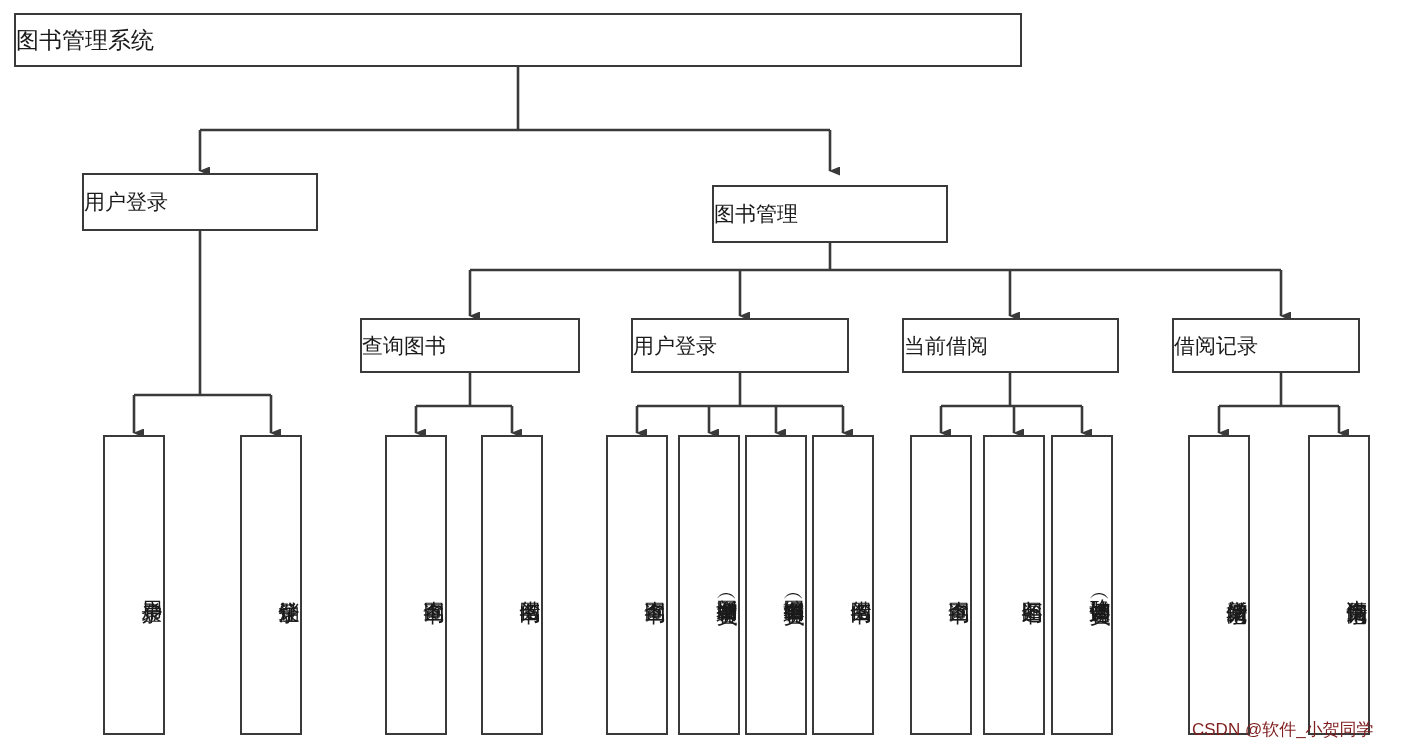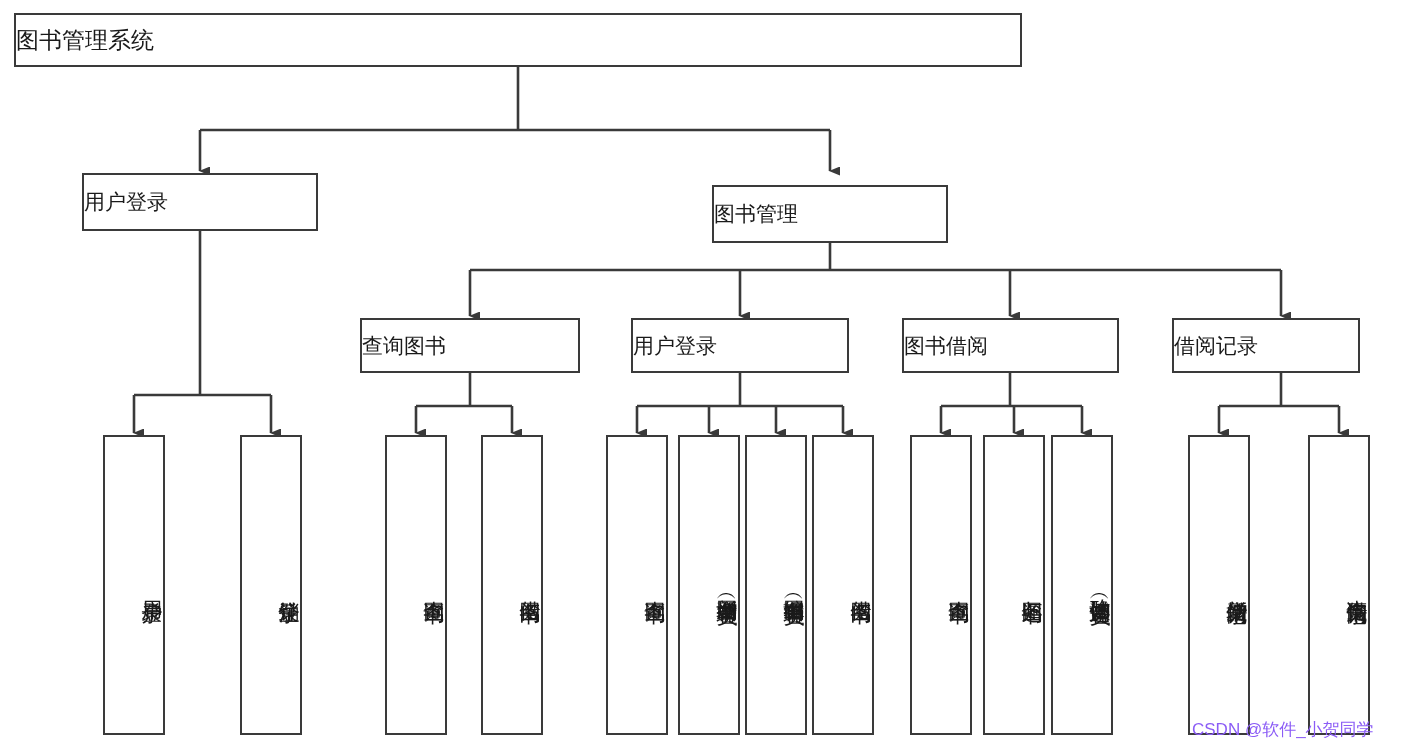--- a/index.html
+++ b/index.html
@@ -57,21 +57,21 @@
     line-height: 1.05;
   }
   .leaf-label {
     display: block;
     writing-mode: vertical-rl;
     text-orientation: upright;
     white-space: nowrap;
   }
   .watermark {
     position: absolute;
-    color: #8b5cf6;
+    color: #7f1d1d;
     font-size: 17px;
     white-space: nowrap;
     font-family: "Liberation Sans", "DejaVu Sans", sans-serif;
   }
 </style>
 </head>
 <body>
 
 <div id="canvas">
 
@@ -128,21 +128,21 @@
       <div class="node-box level1" style="left: 712px; top: 185px; width: 236px; height: 58px;">
         <span>图书管理</span>
       </div>
       <div class="node-box level2" style="left: 360px; top: 318px; width: 220px; height: 55px;">
         <span>查询图书</span>
       </div>
       <div class="node-box level2" style="left: 631px; top: 318px; width: 218px; height: 55px;">
         <span>用户登录</span>
       </div>
       <div class="node-box level2" style="left: 902px; top: 318px; width: 217px; height: 55px;">
-        <span>图书借阅</span>
+        <span>当前借阅</span>
       </div>
       <div class="node-box level2" style="left: 1172px; top: 318px; width: 188px; height: 55px;">
         <span>借阅记录</span>
       </div>
       <div class="node-box level3 leaf" style="left: 103px; top: 435px; width: 62px; height: 300px;">
         <span class="leaf-label">用户登录</span>
       </div>
       <div class="node-box level3 leaf" style="left: 240px; top: 435px; width: 62px; height: 300px;">
         <span class="leaf-label">注销登录</span>
       </div>

